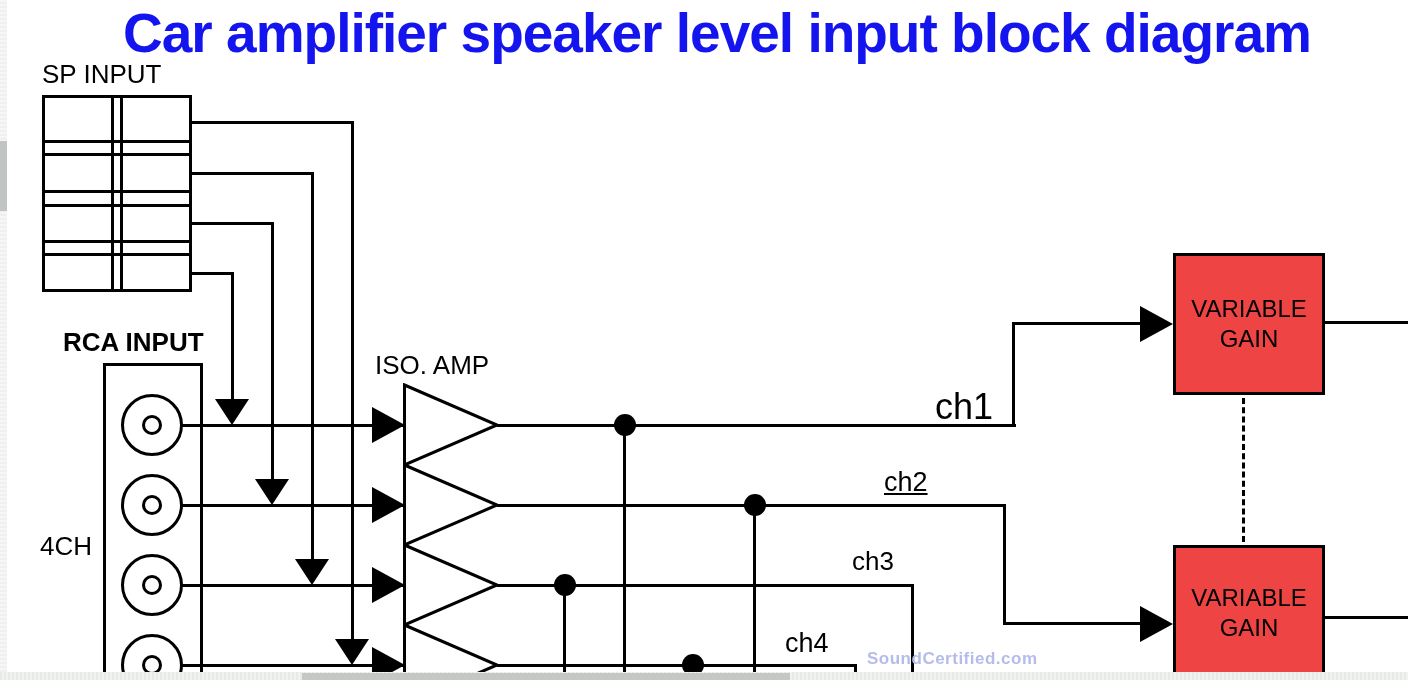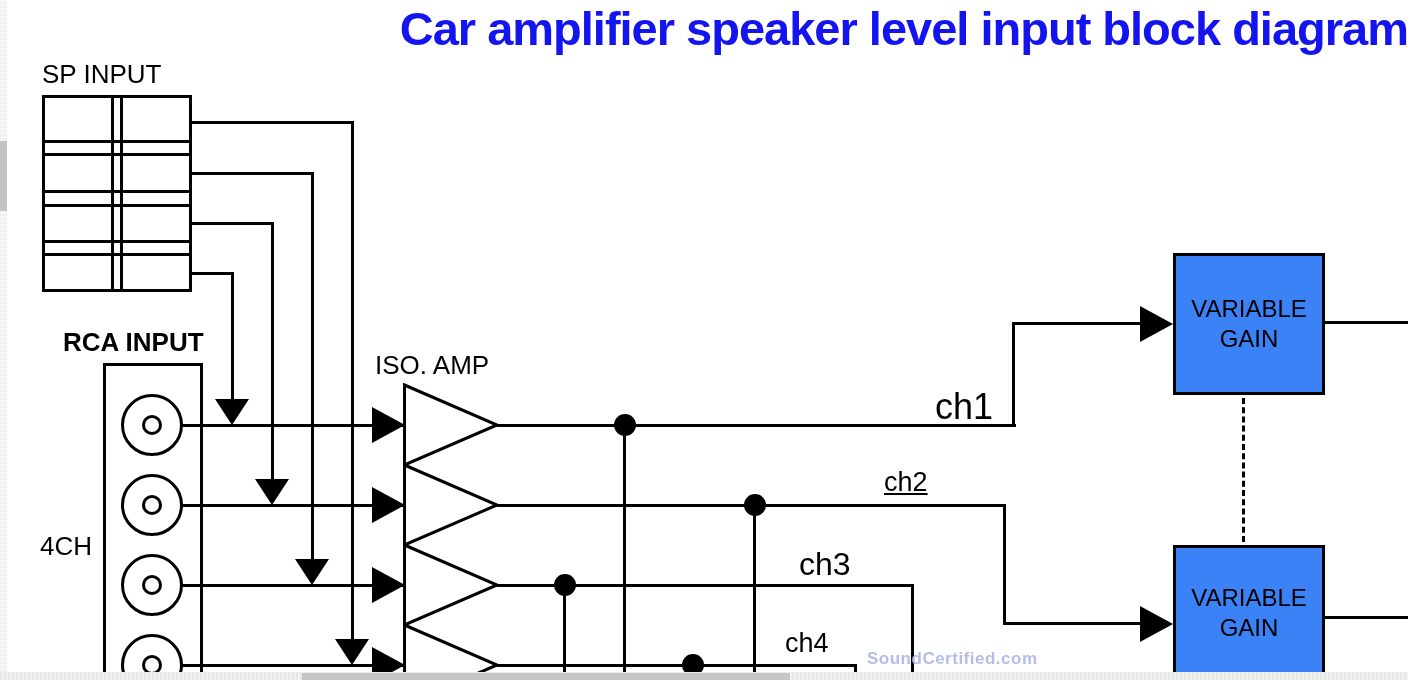--- a/index.html
+++ b/index.html
@@ -7,26 +7,26 @@
     position:relative;width:1408px;height:680px;background:#ffffff;
     overflow:hidden;font-family:"Liberation Sans",sans-serif;color:#000;
   }
   
   .h{position:absolute;height:3px;background:#000;}
   .v{position:absolute;width:3px;background:#000;}
   
   .lbl{position:absolute;font-size:26px;line-height:1.05;white-space:nowrap;color:#000;}
   .title{
     position:absolute;left:0;top:1px;width:100%;box-sizing:border-box;padding-left:26px;
-    text-align:right;font-size:47px;font-weight:bold;letter-spacing:-1px;color:#1414ee;
+    text-align:center;font-size:55px;font-weight:bold;letter-spacing:-1px;color:#1414ee;
   }
   
   .sp-row{position:absolute;left:42px;width:150px;border:3px solid #000;background:#fff;box-sizing:border-box;}
   
-  .gain-box{position:absolute;left:1173px;width:152px;border:3px solid #000;background:#3b82f6;box-sizing:border-box;
+  .gain-box{position:absolute;left:1173px;width:152px;border:3px solid #000;background:#ef4444;box-sizing:border-box;
     display:flex;flex-direction:column;align-items:center;justify-content:center;
     font-size:24px;line-height:30px;text-align:center;}
   .gain-box.cut{border-bottom:none;justify-content:flex-start;padding-top:35px;}
   .rca-box{position:absolute;left:103px;top:363px;width:100px;height:317px;box-sizing:border-box;
     border:3px solid #000;border-bottom:none;background:transparent;}
   .jack-outer{position:absolute;width:56px;height:56px;border:3px solid #000;border-radius:50%;background:#fff;}
   .jack-inner{position:absolute;width:14px;height:14px;border:3px solid #000;border-radius:50%;background:#fff;}
   .dot{position:absolute;width:22px;height:22px;border-radius:50%;background:#000;}
   
   .arr-r{position:absolute;width:0;height:0;border-top:18px solid transparent;border-bottom:18px solid transparent;border-left:33px solid #000;}
@@ -128,21 +128,21 @@
   <div class="dot" style="left:614px;top:414px;"></div>
   <div class="v" style="left:753px;top:505px;height:167px;"></div>
   <div class="dot" style="left:744px;top:494px;"></div>
   <div class="v" style="left:563px;top:585px;height:87px;"></div>
   <div class="dot" style="left:554px;top:574px;"></div>
   <div class="v" style="left:691px;top:665px;height:7px;"></div>
   <div class="dot" style="left:682px;top:654px;"></div>
 
   <div class="lbl" style="left:935px;top:388px;font-size:36px;">ch1</div>
   <div class="lbl" style="left:884px;top:468px;font-size:27px;text-decoration:underline;">ch2</div>
-  <div class="lbl" style="left:799px;top:548px;font-size:32px;">ch3</div>
+  <div class="lbl" style="left:852px;top:548px;font-size:26px;">ch3</div>
   <div class="lbl" style="left:785px;top:629px;font-size:27px;">ch4</div>
 
   <div class="gain-box" style="top:253px;height:142px;">
     <div>VARIABLE</div>
     <div>GAIN</div>
   </div>
   <div class="h" style="left:1325px;top:321px;width:83px;"></div>
 
   <div class="dash-v" style="left:1242px;top:398px;height:144px;"></div>
 

